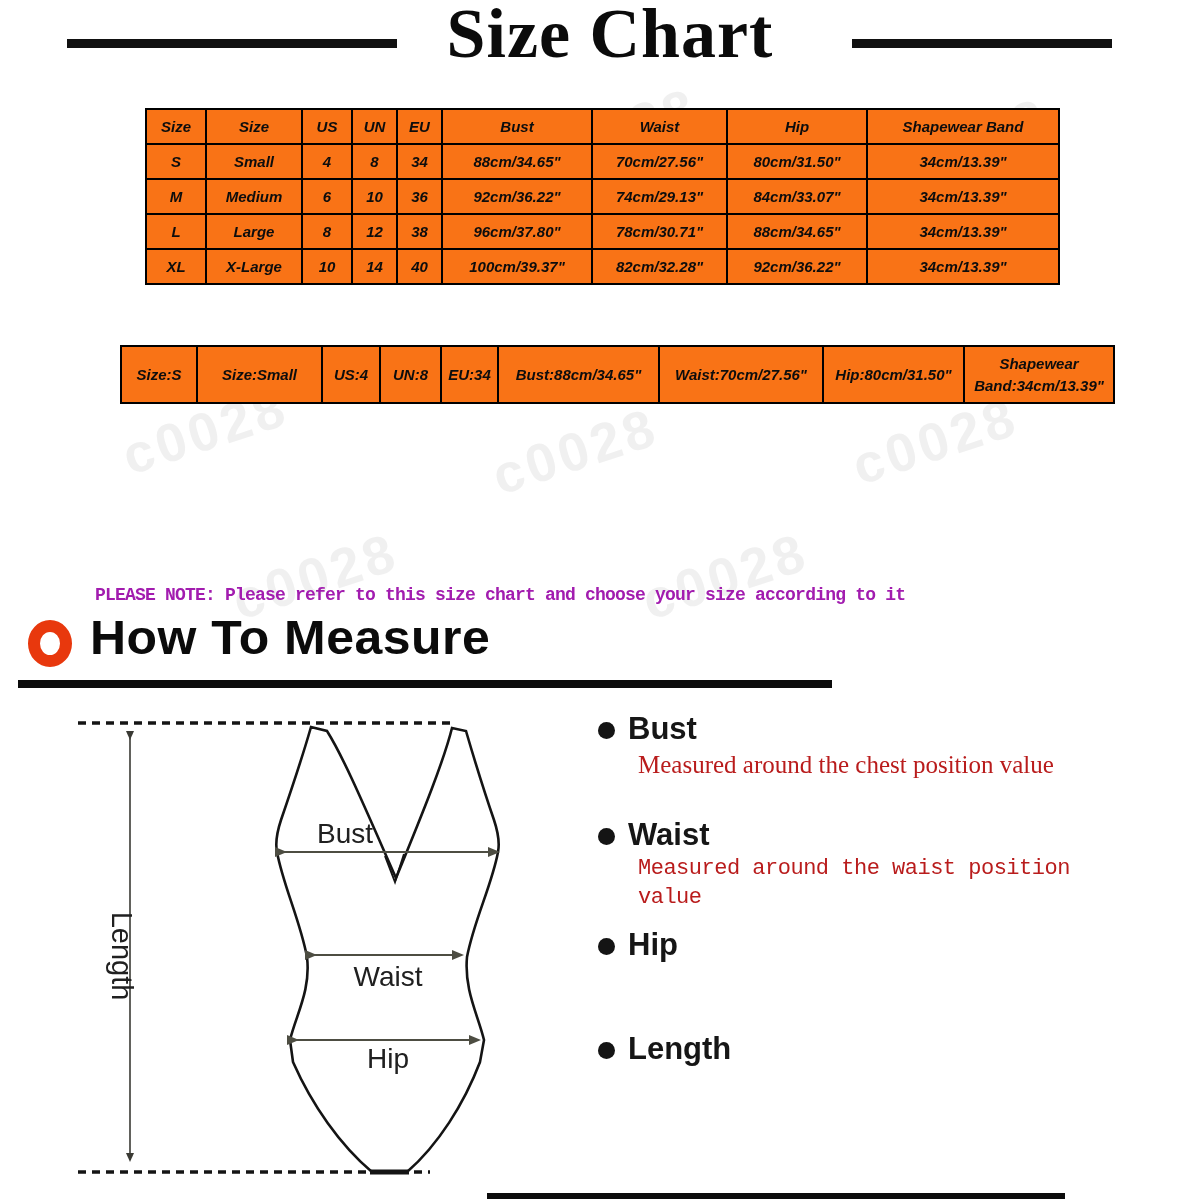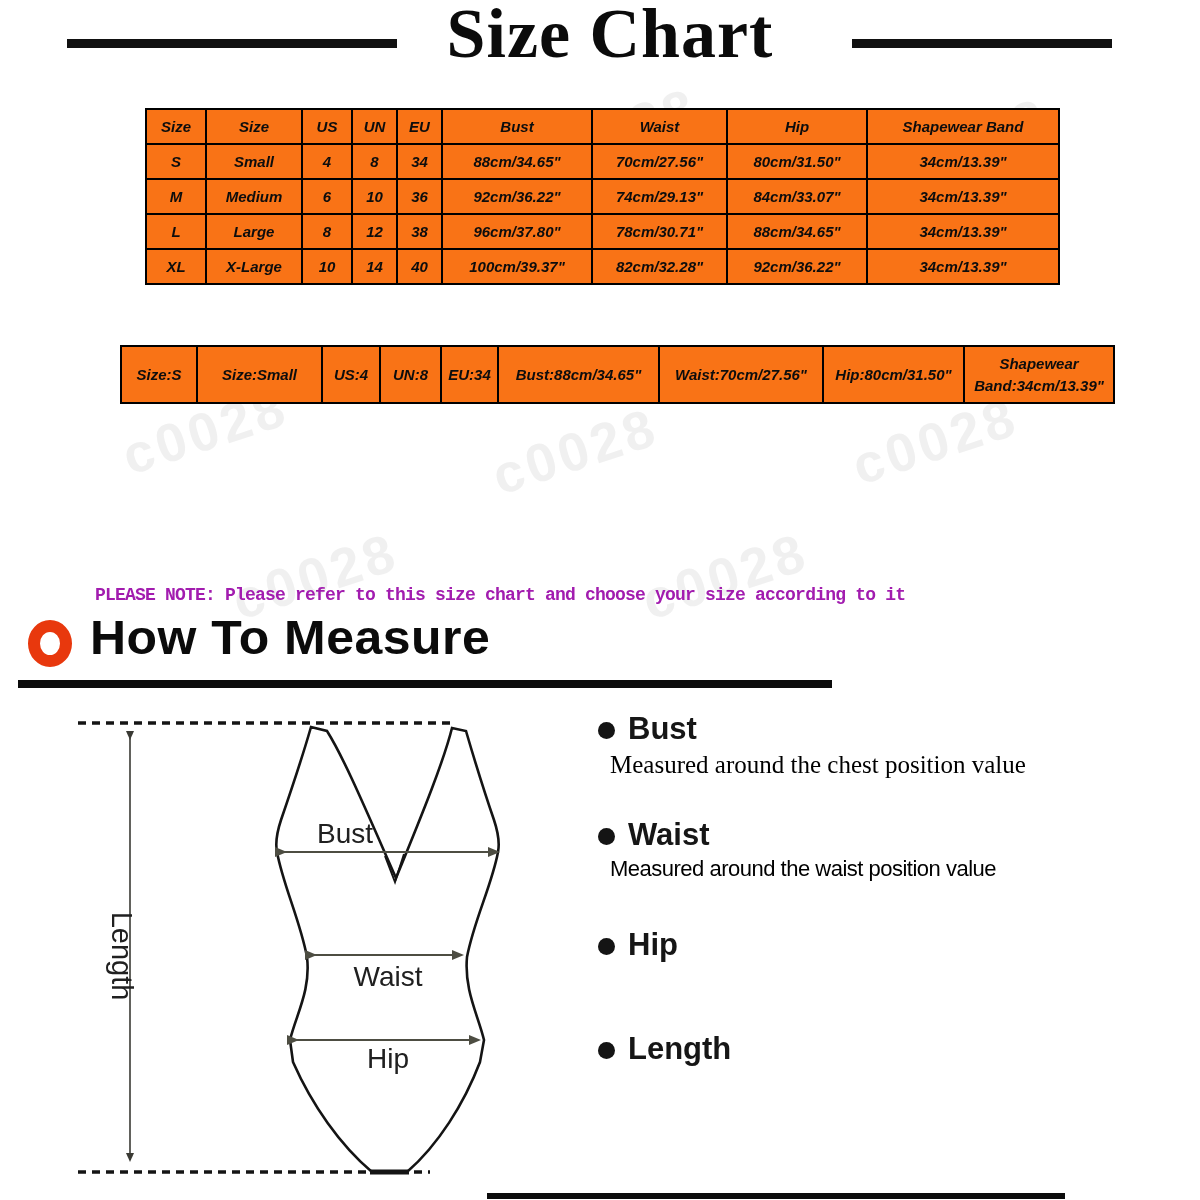--- a/index.html
+++ b/index.html
@@ -40,23 +40,23 @@
   #htm-underline{position:absolute;left:18px;top:680px;width:814px;height:8px;background:#0c0c0c;}
 
   
   #measure-diagram{position:absolute;left:0;top:680px;}
 
   
   .guide-item{position:absolute;left:590px;width:520px;}
   #guide-bust{top:712px;} #guide-waist{top:818px;} #guide-hip{top:928px;} #guide-length{top:1032px;}
   .bullet{position:absolute;left:8px;top:10px;width:17px;height:17px;border-radius:50%;background:#141414;}
   .guide-term{margin-left:38px;font-size:31px;font-weight:700;color:#161616;line-height:1.1;}
-  .guide-desc{margin-left:20px;margin-top:3px;max-width:505px;
-      font-family:"Liberation Serif",serif;font-size:25px;color:#000000;line-height:1.3;}
-  .guide-desc.mono{font-family:Liberation Sans, sans-serif;font-size:22px;letter-spacing:-0.5px;}
+  .guide-desc{margin-left:48px;margin-top:3px;max-width:505px;
+      font-family:"Liberation Serif",serif;font-size:25px;color:#b91c1c;line-height:1.3;}
+  .guide-desc.mono{font-family:Liberation Mono, monospace;font-size:22px;letter-spacing:-0.5px;}
 
   
   #bottom-bar{position:absolute;left:487px;top:1193px;width:578px;height:6px;background:#0c0c0c;}
 </style>
 </head>
 <body>
 
 <div id="page">
 
   <span class="wm" style="left:150px;top:120px;">c0028</span>

